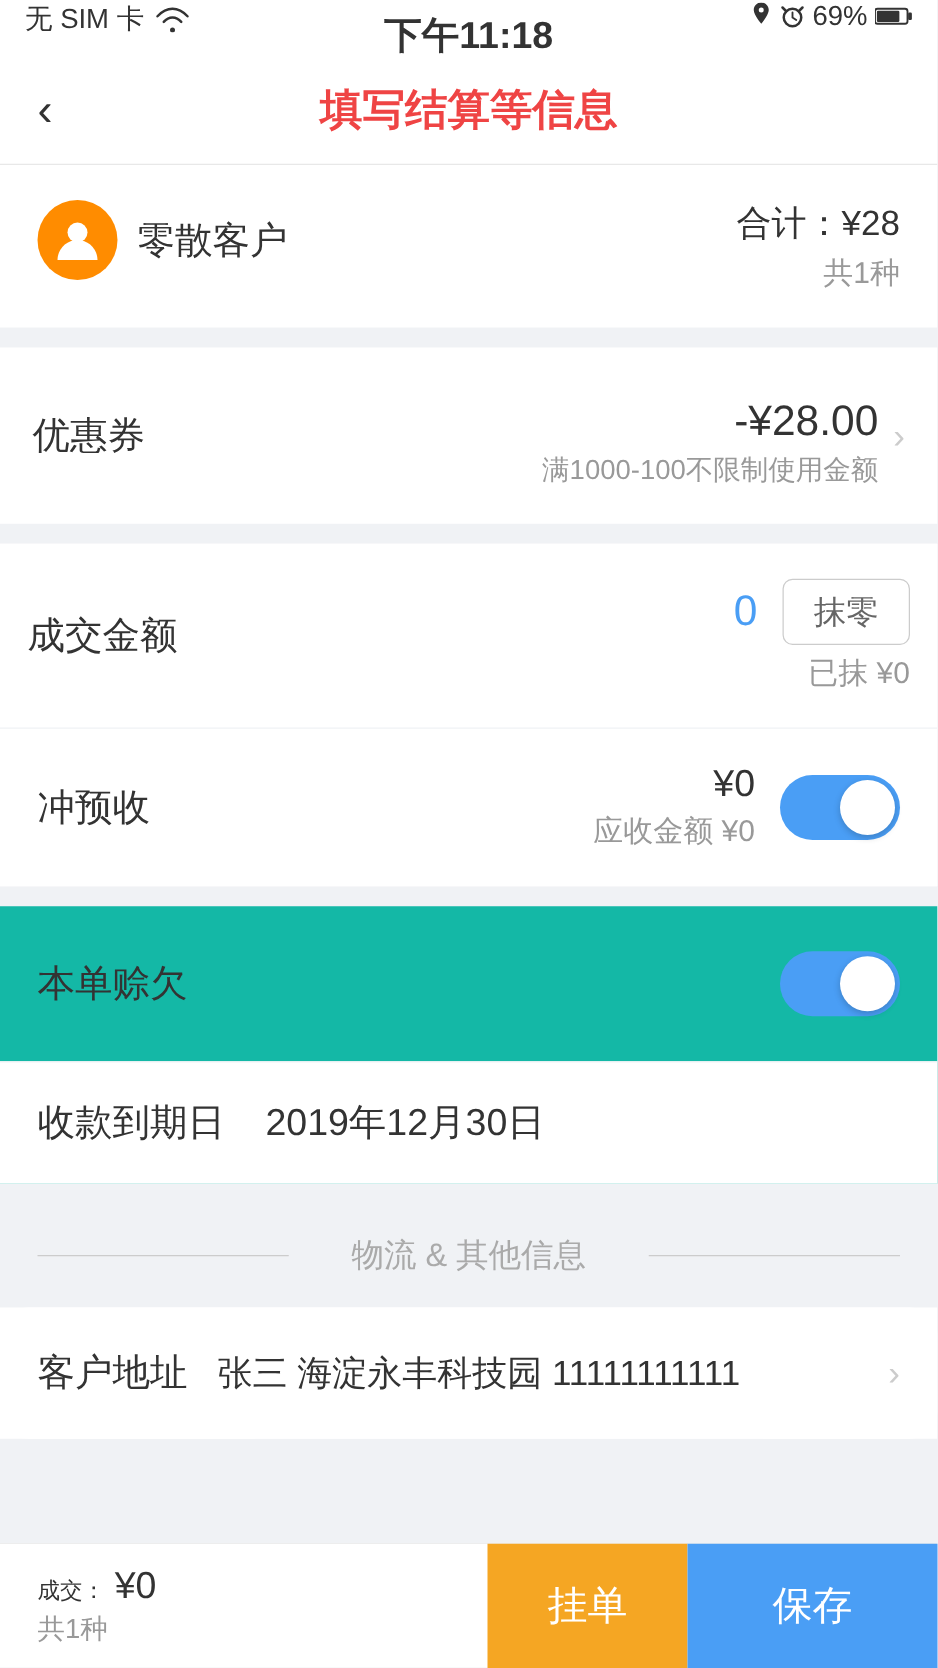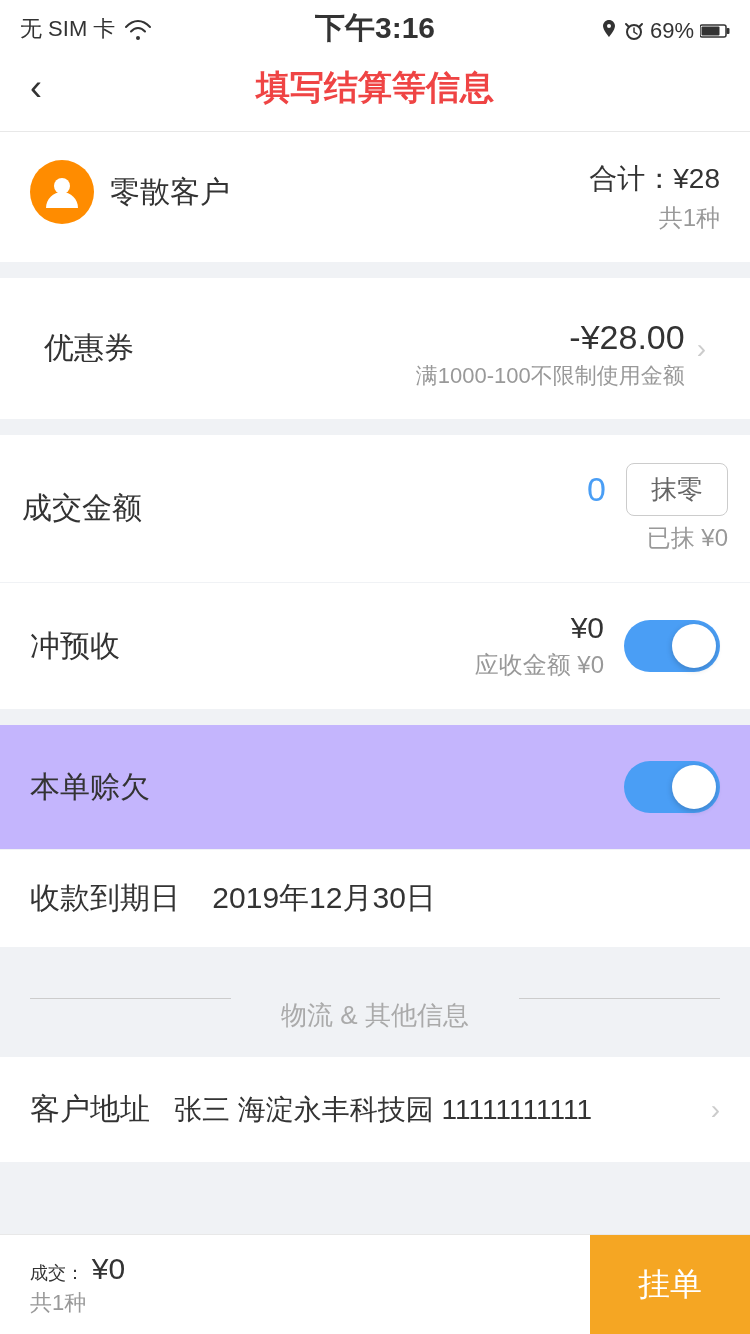--- a/index.html
+++ b/index.html
@@ -13,21 +13,21 @@
       color: #333;
       position: relative;
     }
 
     
     .status-bar {
       width: 100%;
       height: 44px;
       background: #fff;
       display: flex;
-      align-items: flex-end;
+      align-items: flex-start;
       justify-content: space-between;
       padding: 0 20px;
       font-size: 24px;
       font-weight: 500;
     }
     .status-left {
       display: flex;
       align-items: center;
       gap: 8px;
       font-size: 22px;
@@ -119,21 +119,21 @@
       font-size: 24px;
       color: #999;
       margin-top: 4px;
     }
 
     
     .coupon-row {
       display: flex;
       align-items: center;
       justify-content: space-between;
-      padding: 28px 44px;
+      padding: 28px 26px;
       background: #fff;
     }
     .coupon-label {
       font-size: 30px;
       color: #333;
     }
     .coupon-discount {
       font-size: 34px;
       color: #333;
       font-weight: 500;
@@ -242,22 +242,22 @@
       background: white;
       position: absolute;
       top: 4px;
       right: 4px;
       box-shadow: 0 2px 6px rgba(0,0,0,0.2);
       transition: left 0.2s;
     }
 
     
     .arrears-section {
-      background: #c4b5fd;
-      margin-bottom: 27px;
+      background: #14b8a6;
+      margin-bottom: 16px;
     }
     .arrears-row {
       display: flex;
       align-items: center;
       justify-content: space-between;
       padding: 36px 30px;
     }
     .arrears-label {
       font-size: 30px;
       color: #333;
@@ -271,20 +271,21 @@
       font-size: 30px;
       color: #333;
     }
 
     
     .logistics-header {
       background: #f0f2f5;
       padding: 24px 0;
       text-align: center;
       display: flex;
+      align-items: center;
       justify-content: center;
       gap: 20px;
     }
     .logistics-line {
       flex: 1;
       height: 1px;
       background: #ccc;
       margin: 0 30px;
     }
     .logistics-title {
@@ -376,21 +377,21 @@
 
 <div class="status-bar">
   <div class="status-left">
     <span>无 SIM 卡</span>
     <svg width="30" height="22" viewBox="0 0 30 22" fill="none">
       <path d="M15 18a2 2 0 100 4 2 2 0 000-4z" fill="#333"></path>
       <path d="M8 13.5C9.8 11.5 12.3 10 15 10s5.2 1.5 7 3.5" stroke="#333" stroke-width="2" stroke-linecap="round" fill="none"></path>
       <path d="M3 9C6.3 5.5 10.4 3 15 3s8.7 2.5 12 6" stroke="#333" stroke-width="2" stroke-linecap="round" fill="none"></path>
     </svg>
   </div>
-  <div class="status-center">下午3:16</div>
+  <div class="status-center">下午11:18</div>
   <div class="status-right">
     <svg width="18" height="22" viewBox="0 0 18 22" fill="#333">
       <path d="M9 0C5.7 0 3 2.7 3 6c0 4 6 11 6 11s6-7 6-11c0-3.3-2.7-6-6-6zm0 8a2 2 0 110-4 2 2 0 010 4z"></path>
     </svg>
     <svg width="20" height="22" viewBox="0 0 20 22" fill="#333">
       <circle cx="10" cy="12" r="7" stroke="#333" stroke-width="2" fill="none"></circle>
       <path d="M10 8v4l3 2" stroke="#333" stroke-width="1.5" stroke-linecap="round" fill="none"></path>
       <path d="M2 4l3 3M18 4l-3 3" stroke="#333" stroke-width="2" stroke-linecap="round"></path>
     </svg>
     <span>69%</span>
@@ -496,13 +497,14 @@
 
 <div class="bottom-bar">
   <div class="bottom-left">
     <div>
       <span class="bottom-deal-label">成交：</span>
       <span class="bottom-deal-amount">¥0</span>
     </div>
     <div class="bottom-count">共1种</div>
   </div>
   <button class="btn-pending">挂单</button>
+  <button class="btn-save">保存</button>
 </div>
 
 </body></html>

